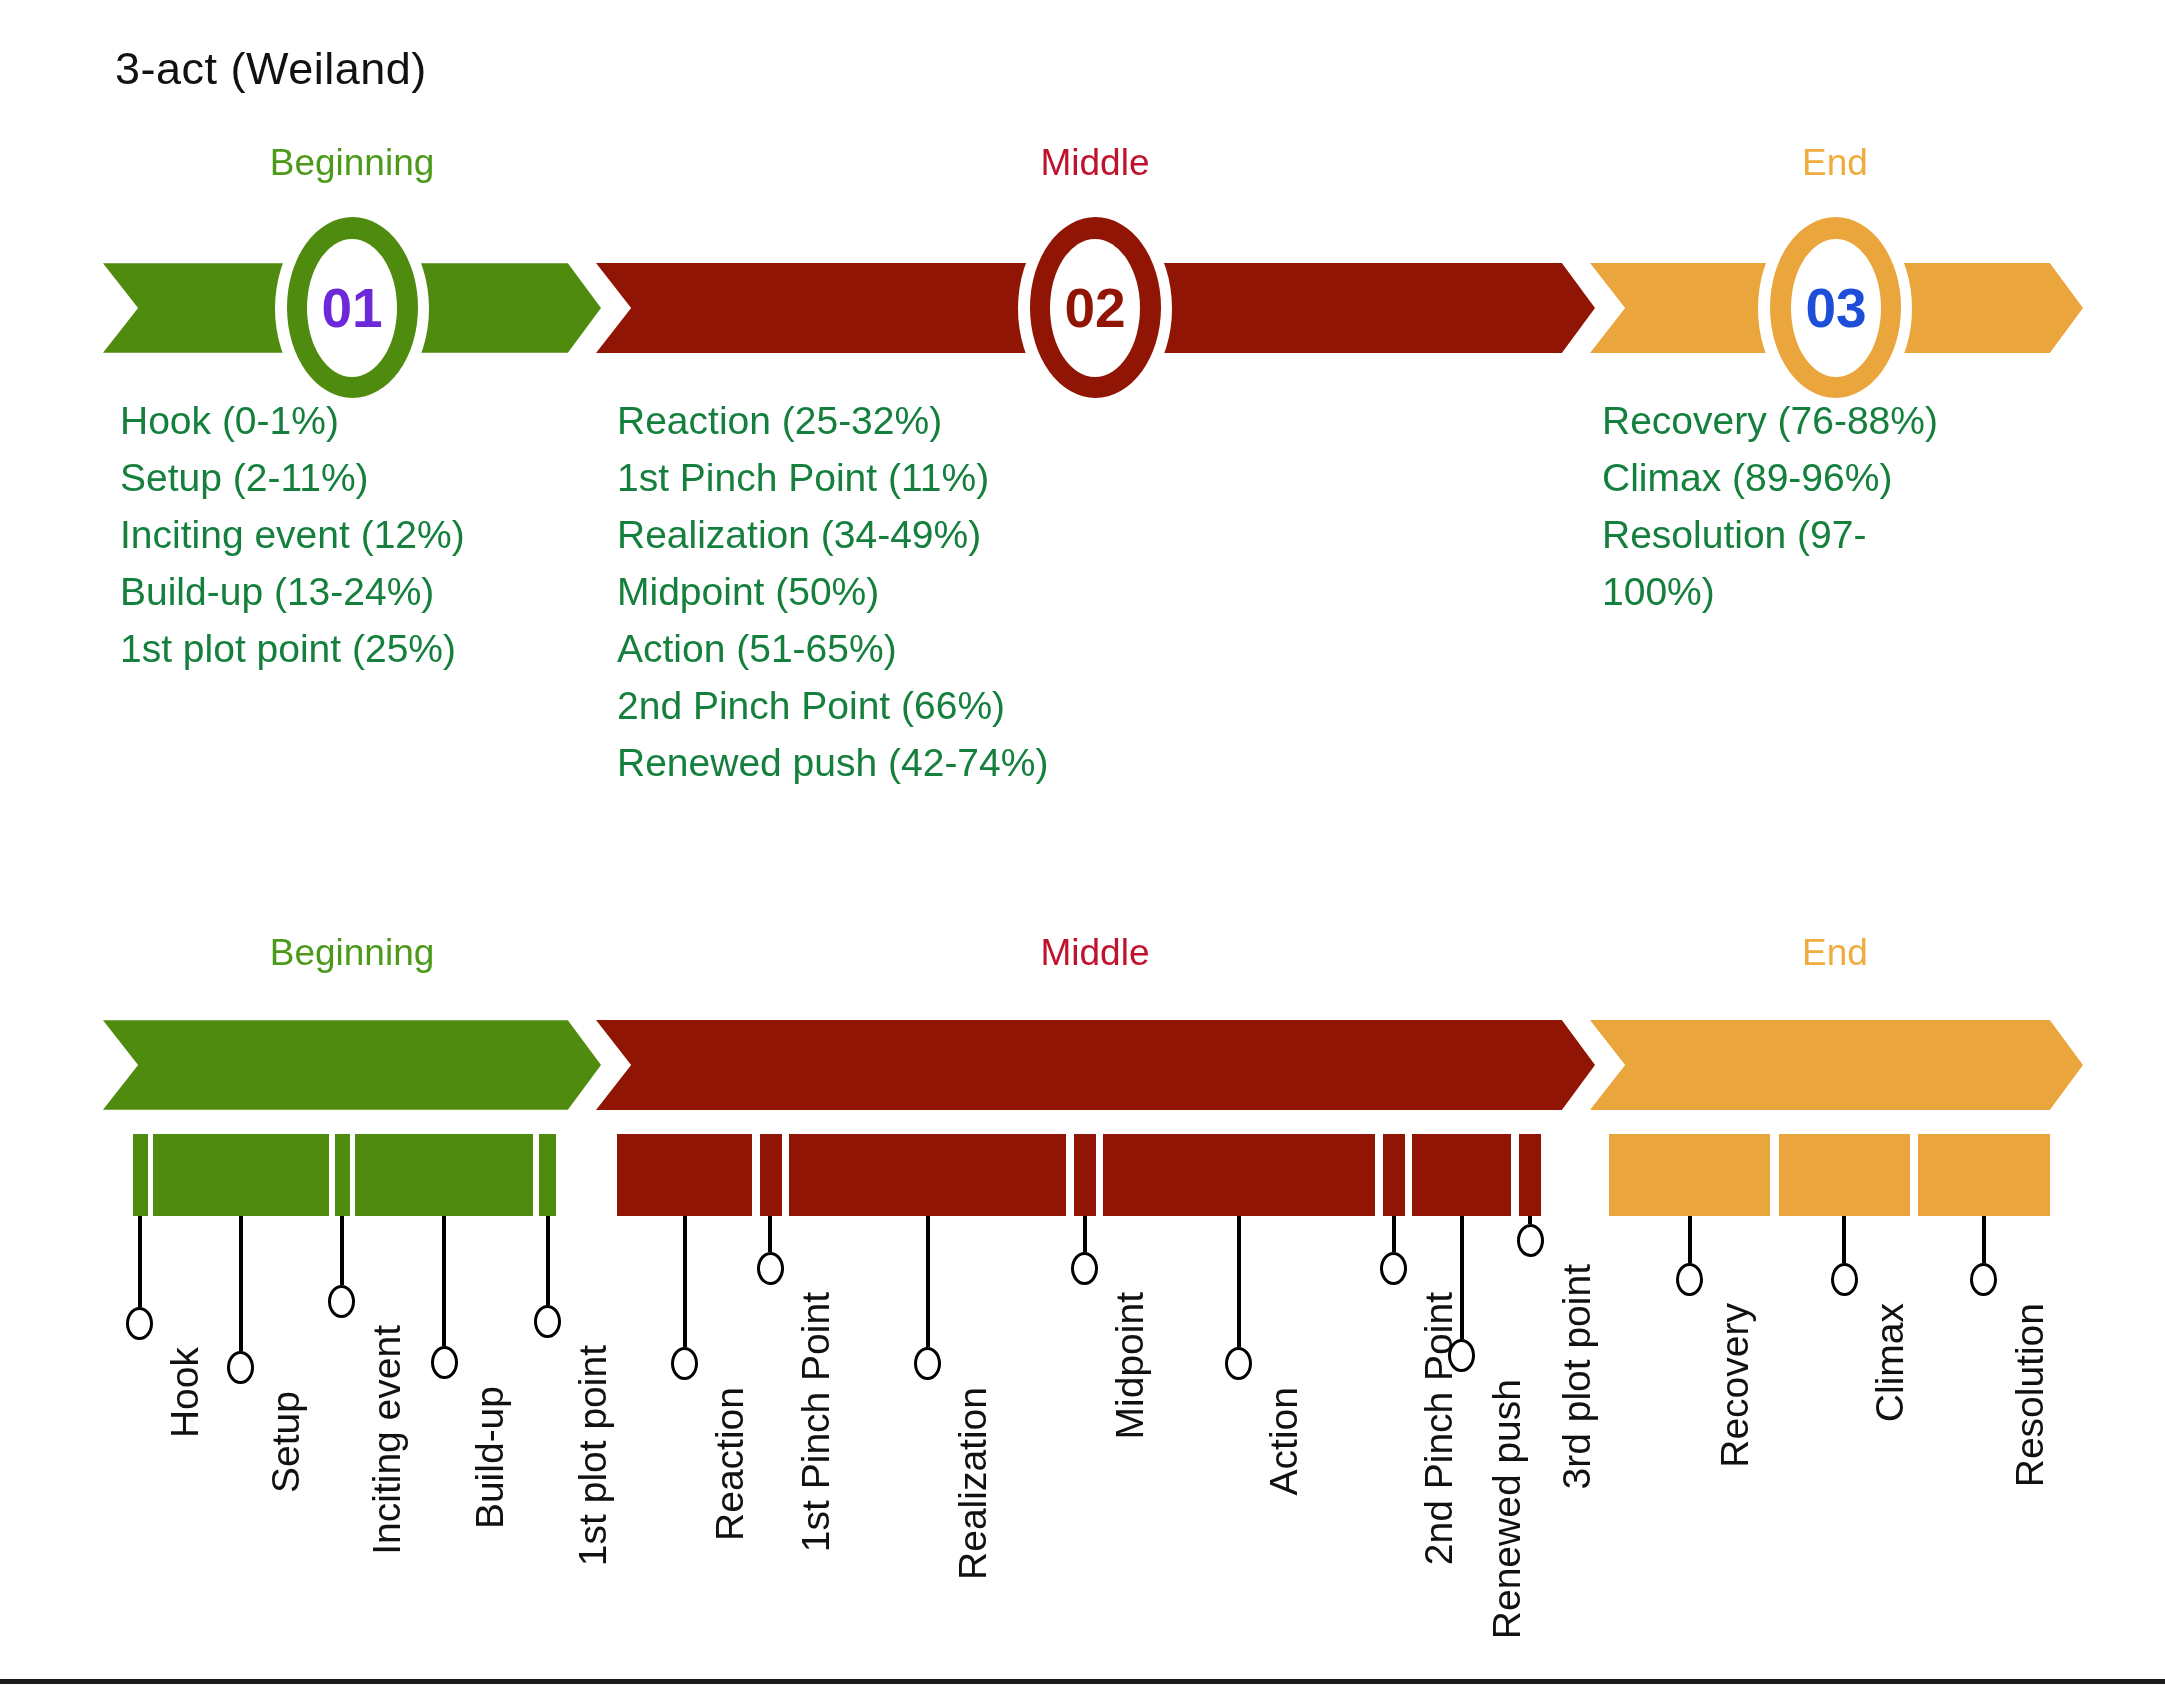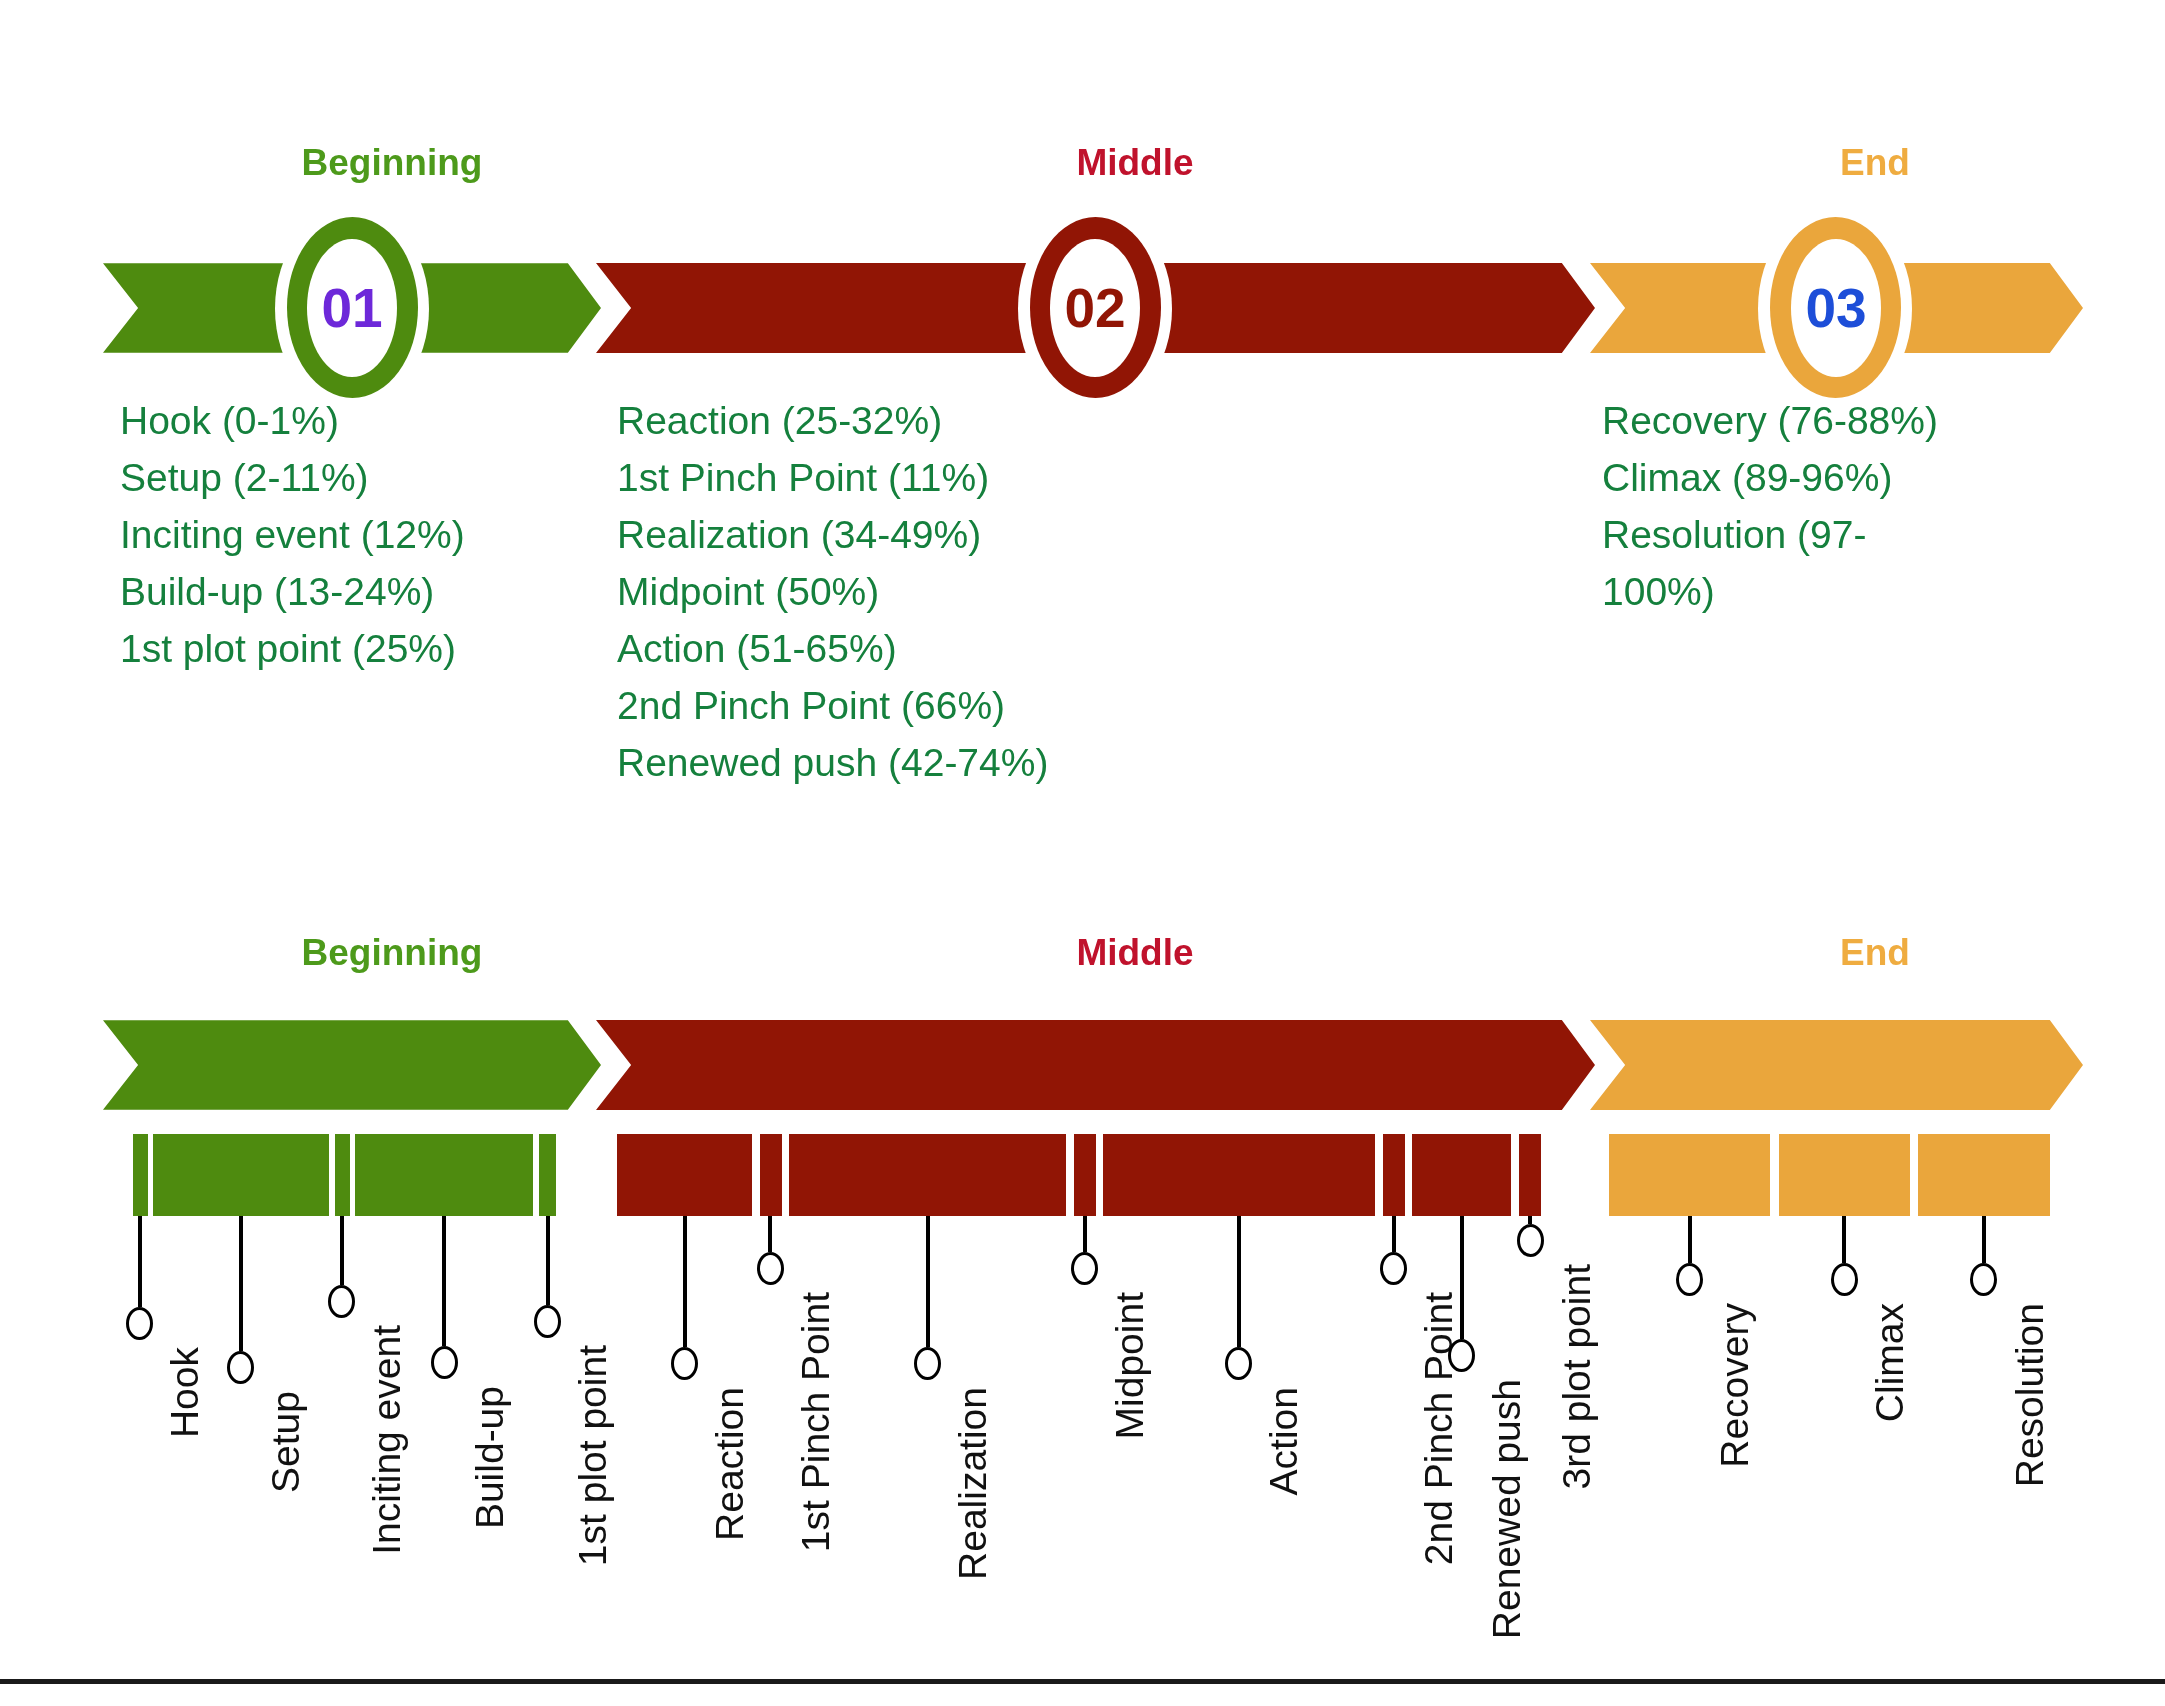--- a/index.html
+++ b/index.html
@@ -6,21 +6,21 @@
   .stage {
     position:relative; width:2165px; height:1707px; background:#ffffff;
     font-family:"Liberation Sans", sans-serif; overflow:hidden;
   }
   .title {
     position:absolute; left:115px; top:43px;
     font-size:45px; color:#111111; letter-spacing:0.5px;
   }
   .act-heading {
     position:absolute; transform:translateX(-50%);
-    font-size:37px; font-weight:bold; white-space:nowrap;margin-left:40px;
+    font-size:37px; font-weight:normal; white-space:nowrap;
   }
   .arrow-svg { position:absolute; display:block; }
   .badge-halo { position:absolute; background:#ffffff; border-radius:50%; }
   .badge-ring { position:absolute; border-radius:50%; }
   .badge-inner {
     position:absolute; background:#ffffff; border-radius:50%;
     display:flex; align-items:center; justify-content:center;
     font-size:55px; font-weight:bold;
   }
   .beat-list {
@@ -37,20 +37,21 @@
     position:absolute; white-space:nowrap;
     font-size:39px; line-height:45px; color:#111111;
     transform:rotate(-90deg); transform-origin:top right;
   }
   .divider { position:absolute; left:0; top:1679px; width:2165px; height:4.9px; background:#1a1a1a; }
 </style>
 </head>
 <body>
 
 <div class="stage">
+  <div class="title">3-act (Weiland)</div>
   <div id="acts-root">
       <div class="act-heading" style="left: 352px; top: 142px; color: rgb(77, 154, 27);">Beginning</div>
       <svg width="498" height="90" viewBox="0 0 511 92" class="arrow-svg" style="left: 103px; top: 263px;">
         <polygon points="0,0 477,0 511,46 477,92 0,92 36,46" fill="#4E8B0F"></polygon>
       </svg>
       <div class="badge-halo" style="left: 275px; top: 206px; width: 154px; height: 205px;"></div>
       <div class="badge-ring" style="left: 287px; top: 217px; width: 131px; height: 181px; background: rgb(78, 139, 15);"></div>
       <div class="badge-inner" style="left: 307px; top: 239px; width: 90px; height: 138px; color: #6d28d9;">01</div>
       <div class="beat-list" style="left: 120px; top: 392px; width: 488px;">
         <div>Hook (0-1%)</div>

